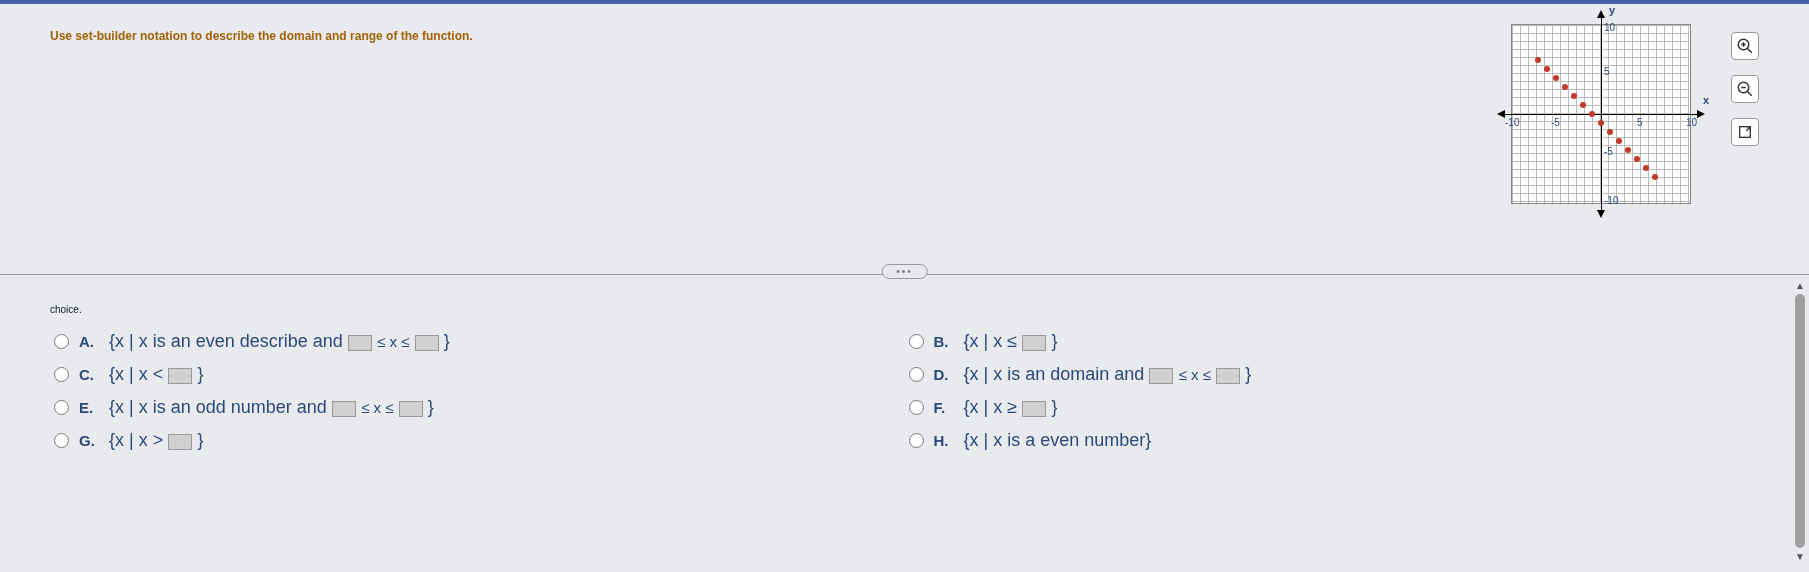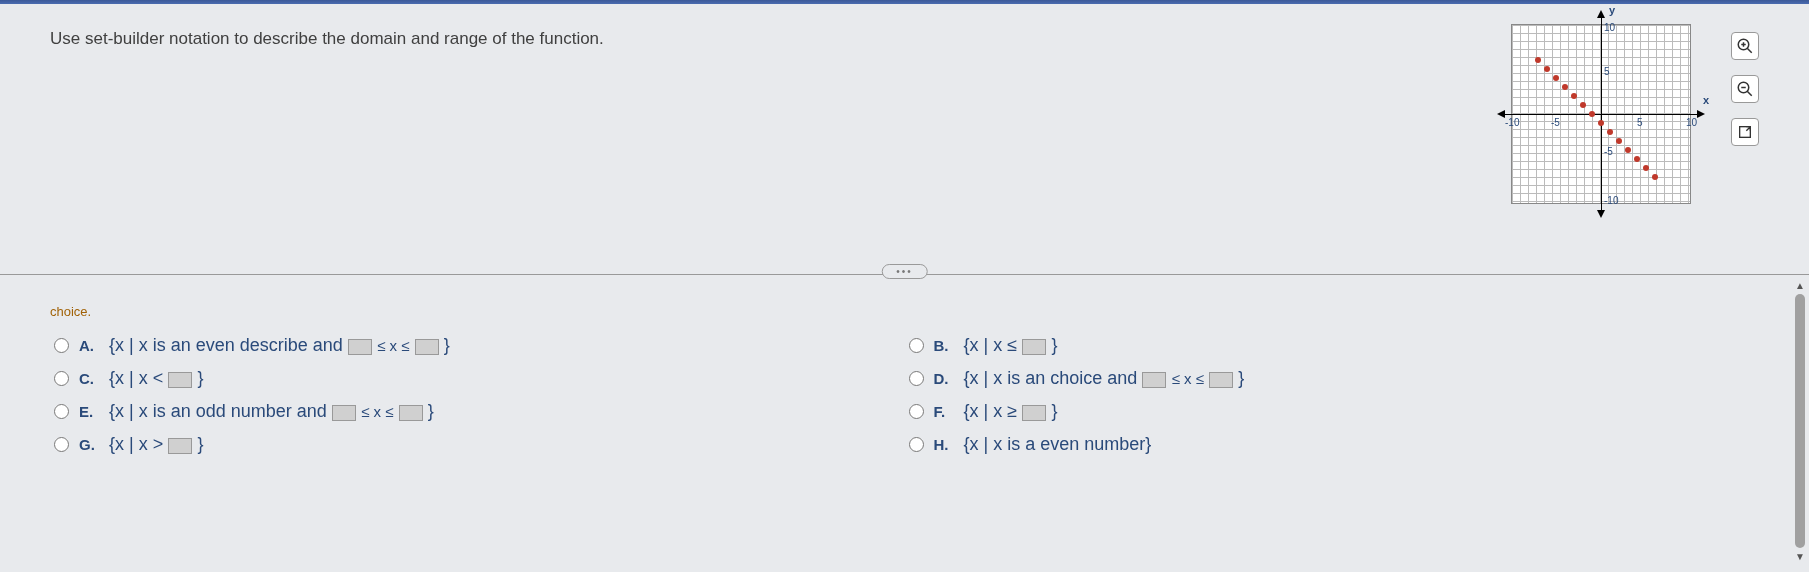--- a/index.html
+++ b/index.html
@@ -14,23 +14,24 @@
     .top-bar {
       background: linear-gradient(to bottom, #3b5998, #4a6bb0);
       height: 4px;
     }
     .content-area {
       display: flex;
       padding: 20px 50px 0 50px;
     }
     .question-text {
       flex: 1;
-      color: #404040;
-      font-size: 17px;
+      color: #a16207;
+      font-size: 12px;
       padding-top: 5px;
+      font-weight: bold;
     }
     .graph-container {
       width: 200px;
       height: 200px;
       position: relative;
       margin-right: 20px;
     }
     .graph {
       width: 180px;
       height: 180px;
@@ -156,22 +157,22 @@
       transform: translateX(-50%);
       background: #e8eaed;
       border: 1px solid #999;
       border-radius: 10px;
       padding: 1px 14px;
       font-size: 10px;
       color: #777;
       letter-spacing: 2px;
     }
     .choice-heading {
-      color: #a16207;
-      font-size: 13px;
+      color: #0f172a;
+      font-size: 10px;
       padding: 10px 58px 10px 50px;
       text-transform: lowercase;
     }
     .choices-container {
       display: flex;
       padding: 0 50px;
     }
     .choice-col {
       flex: 1;
     }
@@ -354,21 +355,21 @@
       <span>
         <span class="brace">{x | x ≤</span>
         <span class="blank-box"></span>
         <span class="brace">}</span>
       </span>
     </label>
     <label class="choice-row">
       <input type="radio" name="ans" style="">
       <span class="choice-letter">D.</span>
       <span>
-        <span class="brace">{x | x is an choice and</span>
+        <span class="brace">{x | x is an domain and</span>
         <span class="blank-box"></span>
         <span>≤ x ≤</span>
         <span class="blank-box"></span>
         <span class="brace">}</span>
       </span>
     </label>
     <label class="choice-row">
       <input type="radio" name="ans" style="">
       <span class="choice-letter">F.</span>
       <span>

